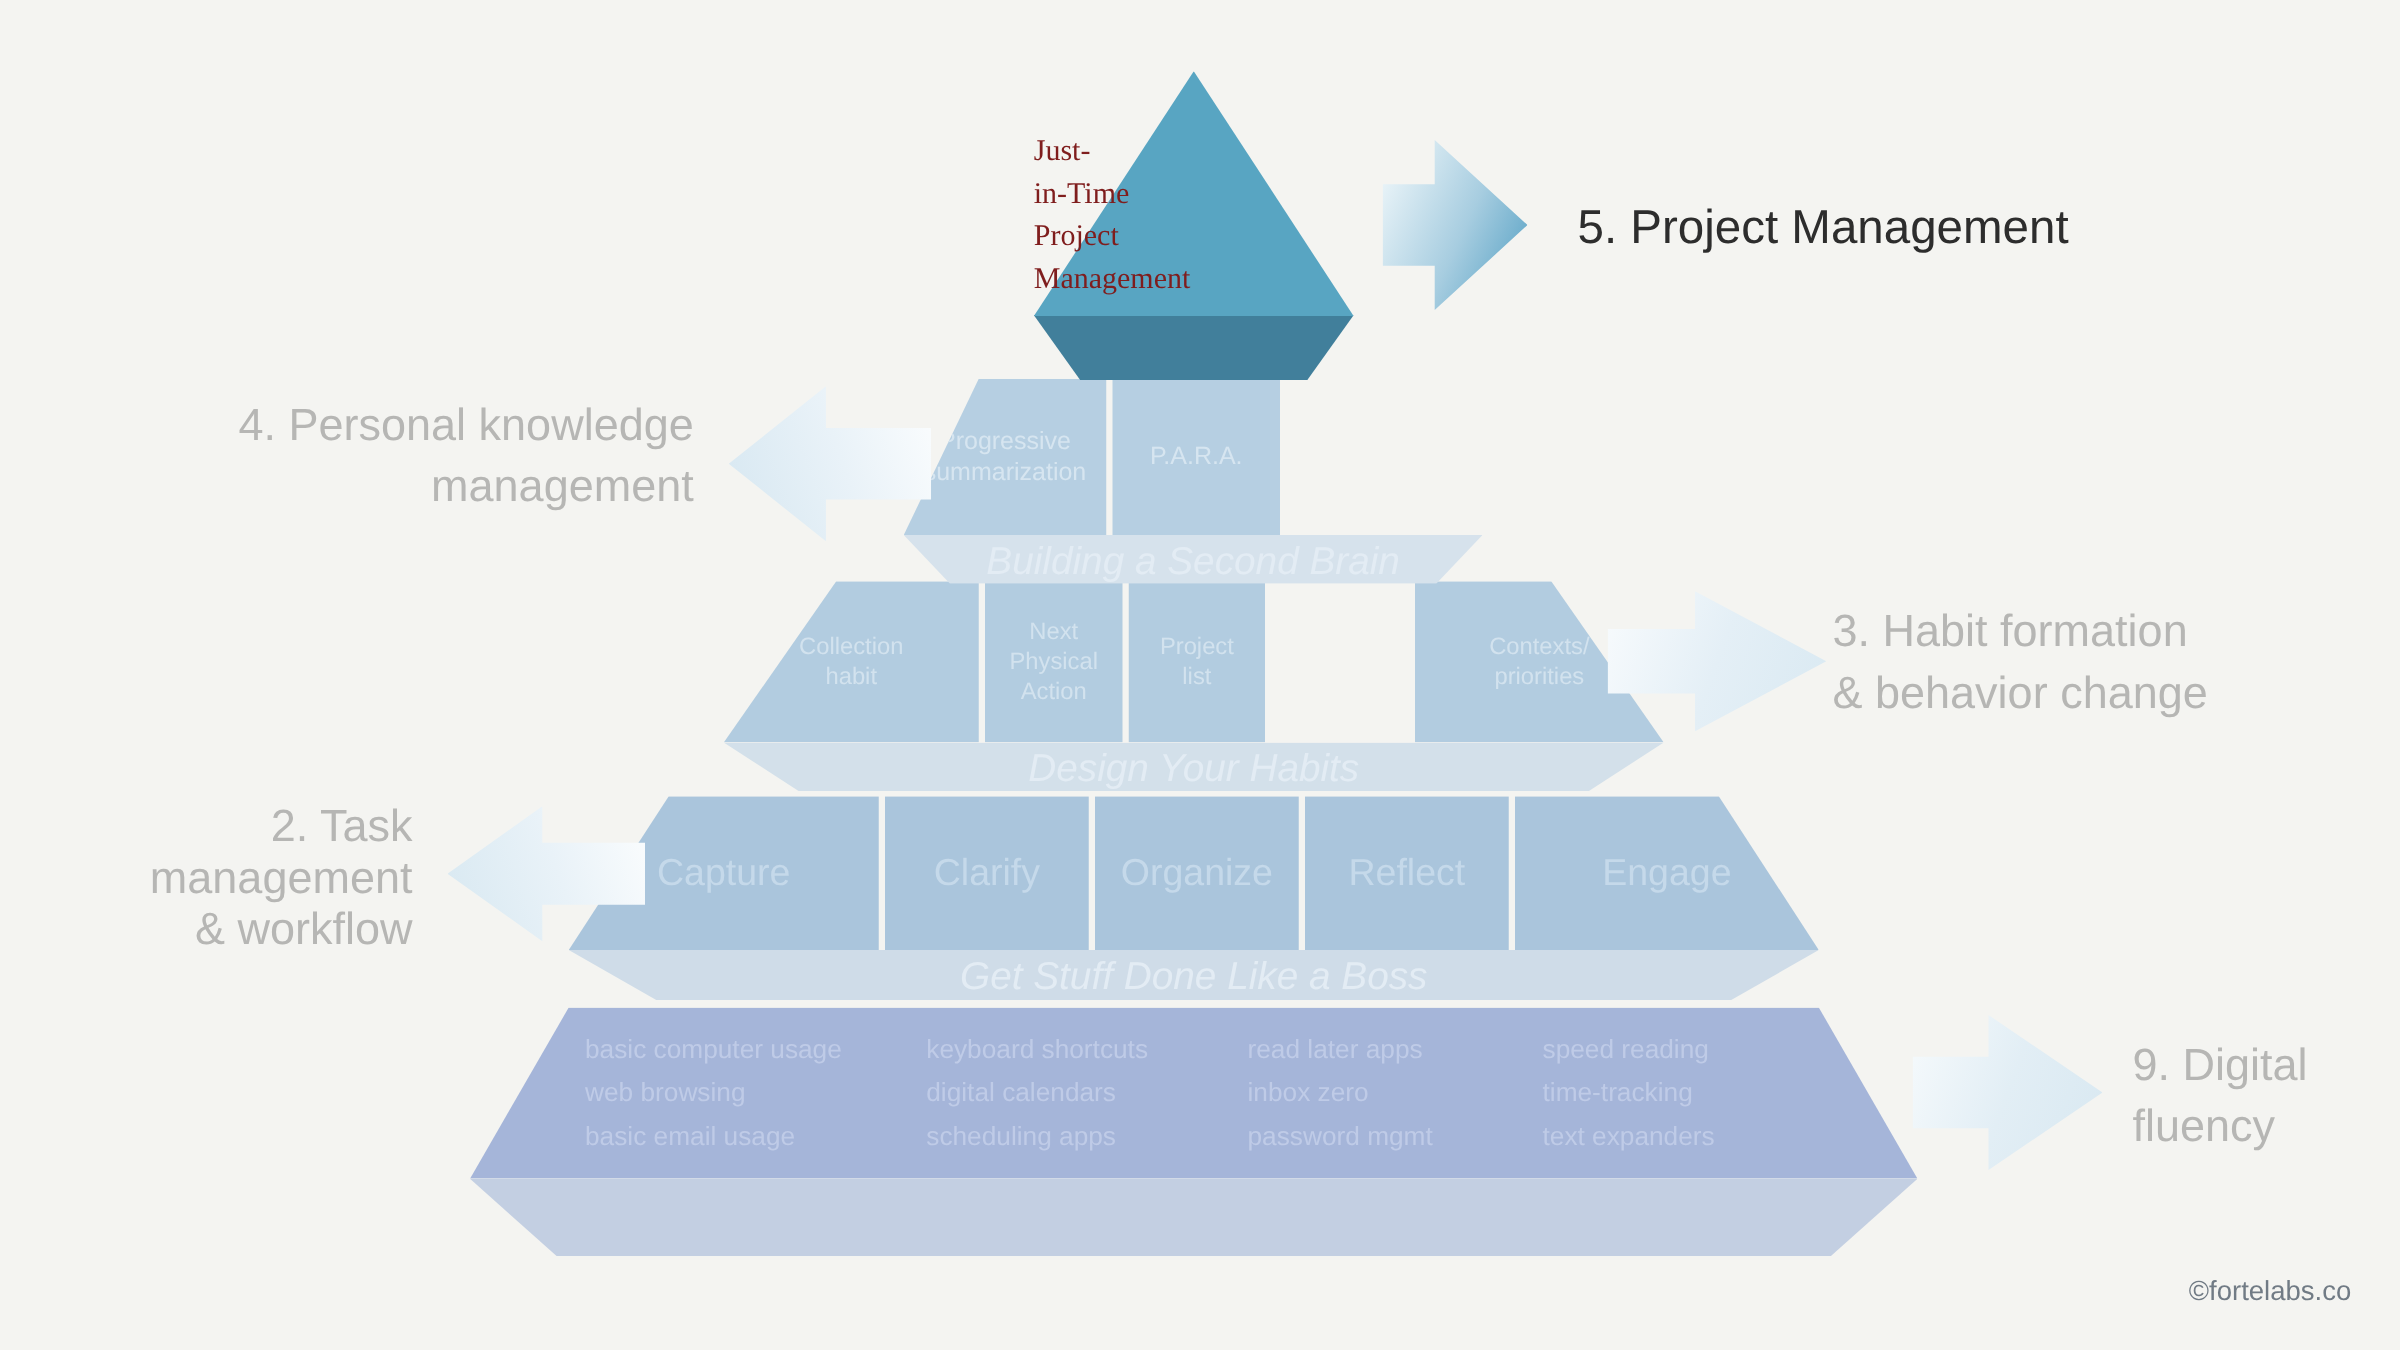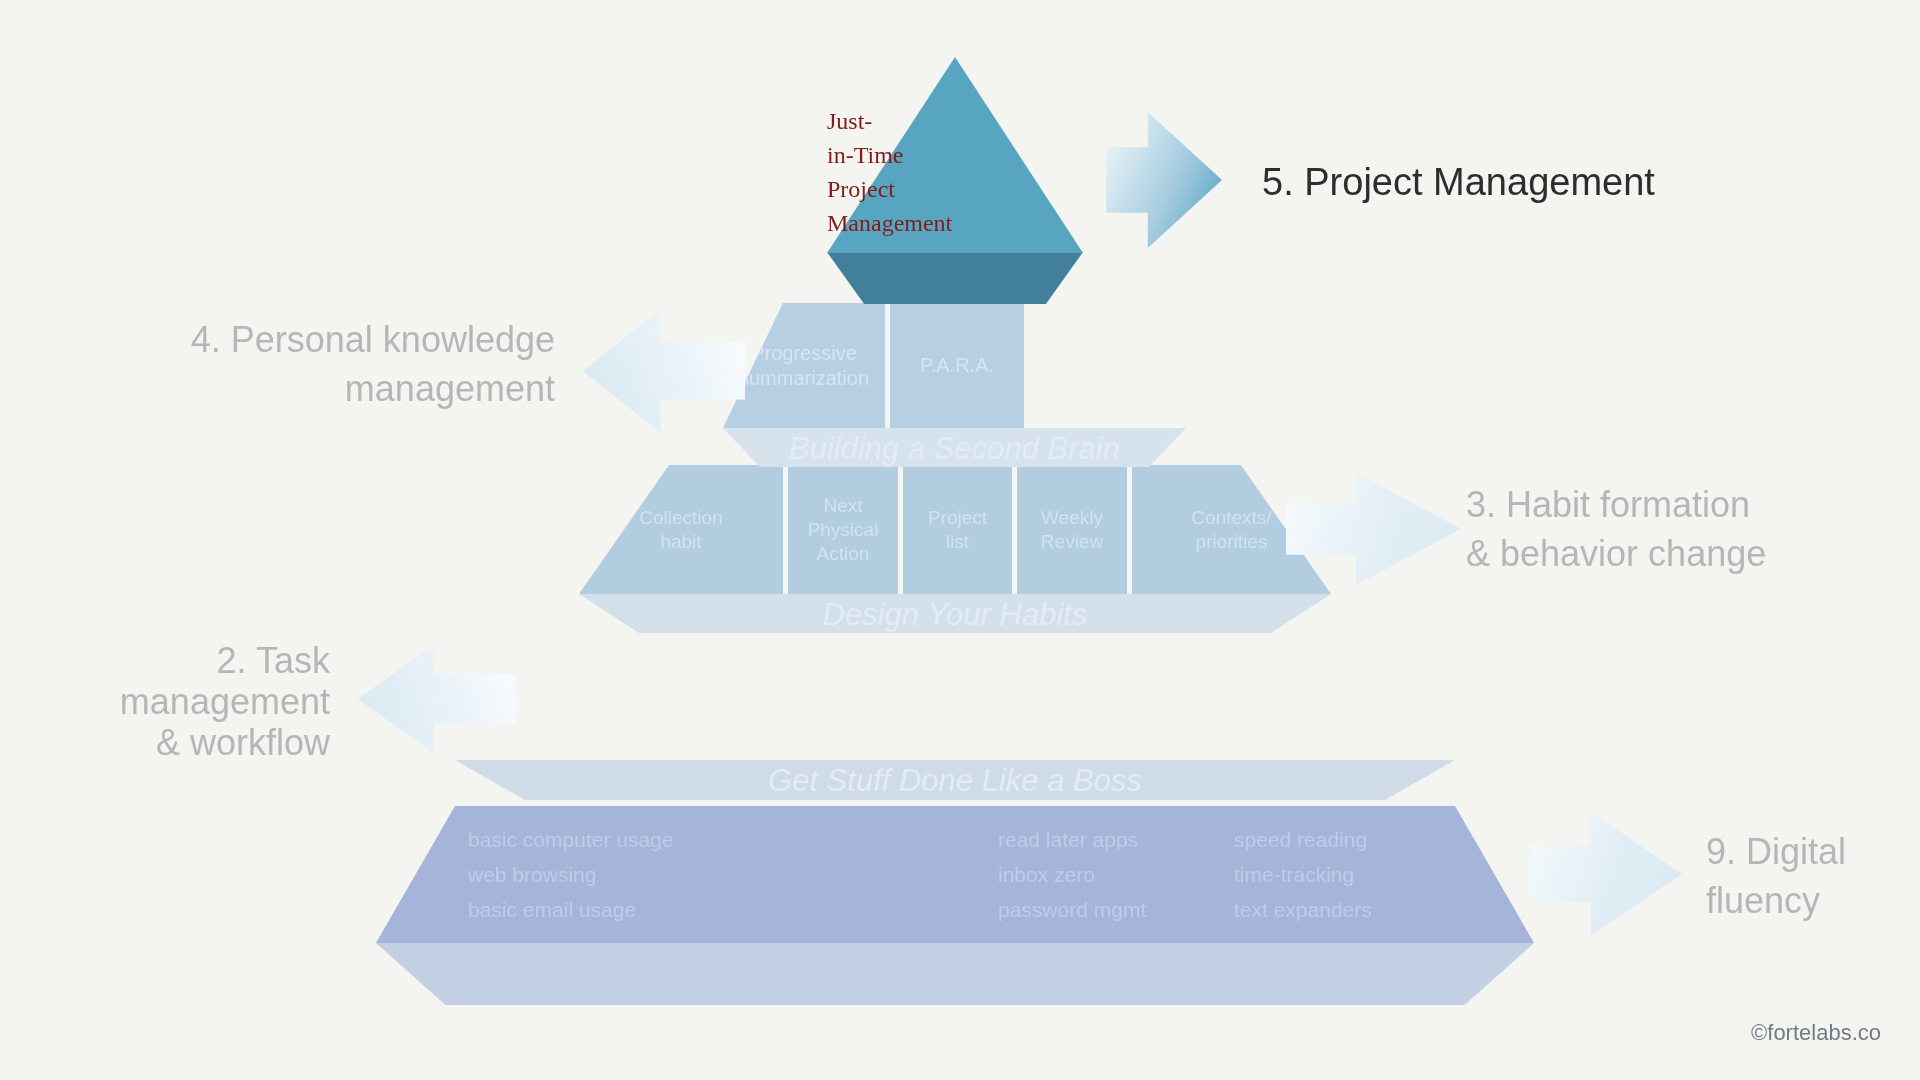--- a/index.html
+++ b/index.html
@@ -75,43 +75,51 @@
 </head>
 <body>
 
 <div class="stage">
 
   <div class="shape l1-band"></div>
   <div class="front l1-front">
     <div class="l1-col ml" style="left:92px">basic computer usage
 web browsing
 basic email usage</div>
+    <div class="l1-col ml" style="left:365px">keyboard shortcuts
+digital calendars
+scheduling apps</div>
     <div class="l1-col ml" style="left:622px">read later apps
 inbox zero
 password mgmt</div>
     <div class="l1-col ml" style="left:858px">speed reading
 time-tracking
 text expanders</div>
   </div>
 
   <div class="shape l2-band"></div>
   <div class="banner" style="left:455px;top:758px;width:1000px;">Get Stuff Done Like a Boss</div>
+  <div class="front l2-front">
+    <div class="cell" style="left:0;width:248px">Capture</div>
+    <div class="cell" style="left:253px;width:163px">Clarify</div>
+    <div class="cell" style="left:421px;width:163px">Organize</div>
+    <div class="cell" style="left:589px;width:163px">Reflect</div>
+    <div class="cell" style="left:757px;width:243px">Engage</div>
+  </div>
 
   <div class="shape l3-band"></div>
   <div class="banner" style="left:579px;top:592px;width:752px;">Design Your Habits</div>
   <div class="front l3-front">
     <div class="cell ml" style="left:0;width:204px">Collection
 habit</div>
     <div class="cell ml" style="left:209px;width:110px">Next
 Physical
 Action</div>
     <div class="cell ml" style="left:324px;width:109px">Project
 list</div>
-    <div class="cell ml" style="left:438px;width:110px">Weekly
-Review</div>
     <div class="cell ml" style="left:553px;width:199px">Contexts/
 priorities</div>
   </div>
 
   <div class="shape l4-band"></div>
   <div class="banner" style="left:723px;top:426px;width:463px;">Building a Second Brain</div>
   <div class="front l4-front">
     <div class="cell ml" style="left:0;width:162px">Progressive
 summarization</div>
     <div class="cell ml" style="left:167px;width:134px">P.A.R.A.</div>

